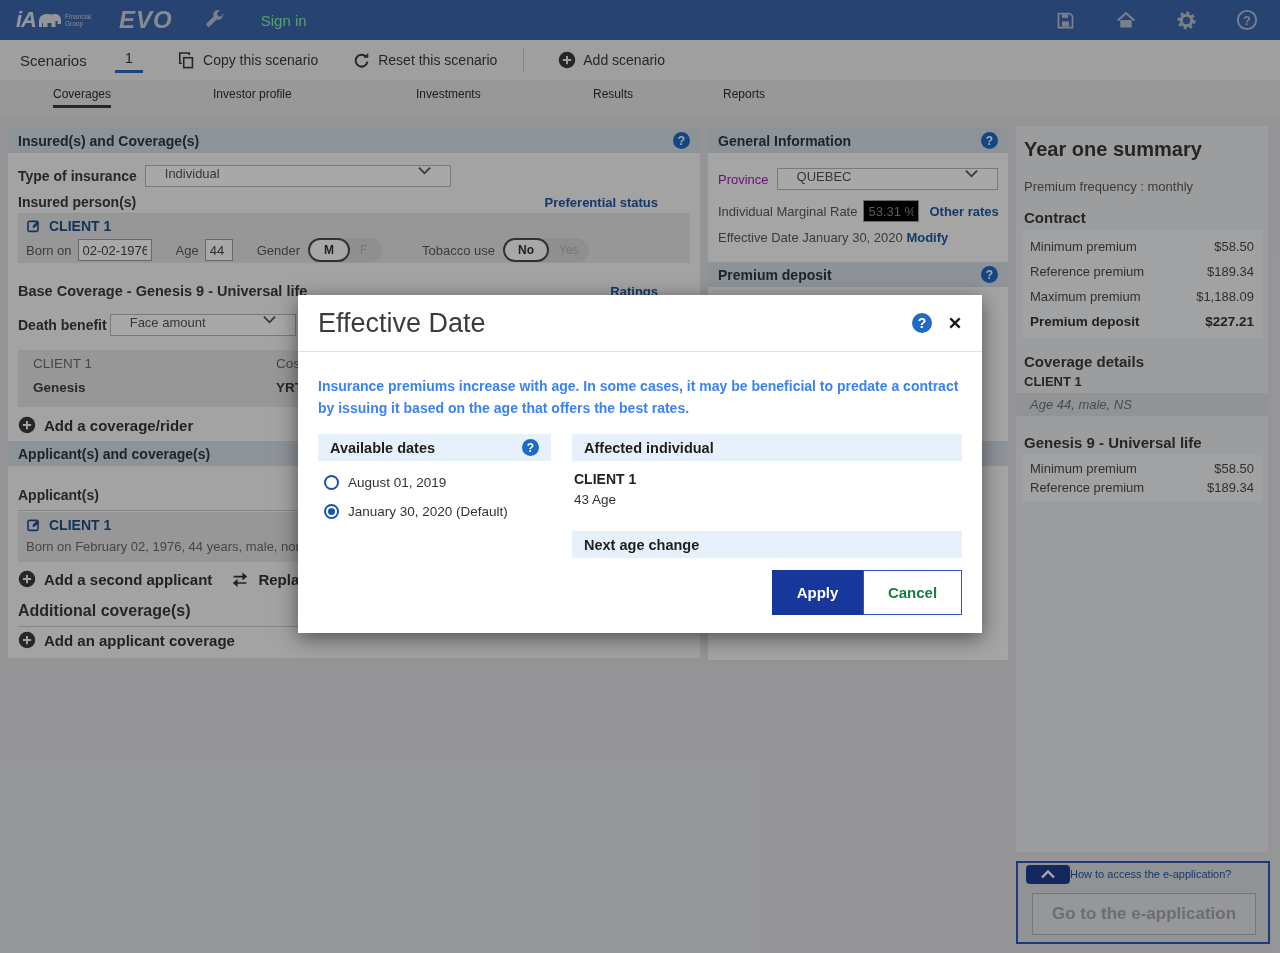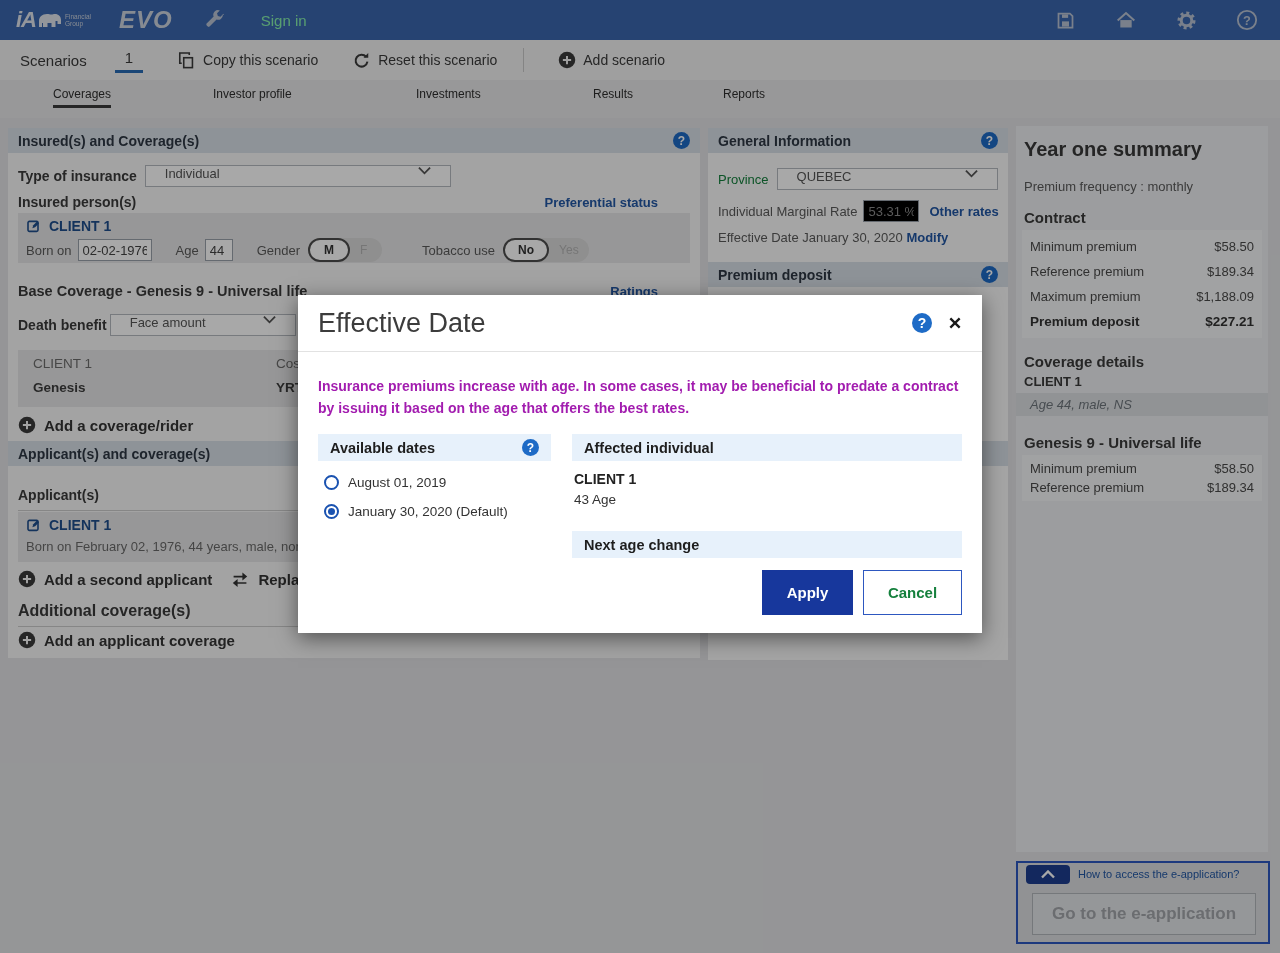--- a/index.html
+++ b/index.html
@@ -62,49 +62,49 @@
   .sb-table { background:#f5f6f7; padding:4px 8px; }
   .sb-row { display:flex; justify-content:space-between; font-size:13px; color:#4a4a4a; padding:5px 0; }
   .sb-row.bold { font-weight:bold; color:#333; font-size:13.5px; }
   .ageband { background:#dcdfe2; font-style:italic; color:#6e757c; font-size:13px;
     padding:4px 8px; margin:4px -6px 0; padding-left:14px; }
   
   .eapp { position:absolute; left:1016px; top:861px; width:254px; height:83px;
     border:2px solid #2d57c0; background:#dcdee1; }
   .eapp-chip { position:absolute; left:8px; top:2px; width:44px; height:19px; background:#1d3e8f;
     border-radius:4px; display:flex; align-items:center; justify-content:center; }
-  .eapp-q { position:absolute; left:60px; top:5px; font-size:11px; color:#2257a4; }
+  .eapp-q { position:absolute; left:52px; top:5px; font-size:11px; color:#2257a4; }
   .eapp-btn { position:absolute; left:14px; top:30px; width:224px; height:42px;
     border:1px solid #b2b6bb; background:#e3e5e8; color:#a3a6ab; font-size:17px; font-weight:bold;
     display:flex; align-items:center; justify-content:center; }
   
   .overlay { position:absolute; inset:0; background:rgba(0,0,0,0.34); z-index:50; }
   .modal { position:absolute; left:298px; top:295px; width:684px; height:338px; background:#fff;
     z-index:100; box-shadow:0 5px 20px rgba(0,0,0,0.5); }
   .modal-head { height:57px; border-bottom:1px solid #e2e2e2; display:flex;
     align-items:center; padding:0 20px; }
   .modal-title { font-size:27px; color:#3c3c3c; font-weight:normal; }
   .modal-head-icons { margin-left:auto; display:flex; align-items:center; gap:16px; }
   .modal-body { padding:20px 20px 0; }
-  .desc { font-size:14px; font-weight:bold; color:#a21caf; line-height:1.55; margin-top:4px; }
+  .desc { font-size:14px; font-weight:bold; color:#3b82f6; line-height:1.55; margin-top:4px; }
   .cols { display:flex; gap:21px; margin-top:15px; }
   .col-l { width:233px; }
   .col-r { flex:1; }
   .bandblue { background:#e7f1fb; height:27px; display:flex; align-items:center;
     justify-content:space-between; padding:0 12px; font-weight:bold; font-size:14.5px; color:#1e1e1e; }
   .radio-row { display:flex; align-items:center; gap:9px; margin:14px 0 0 6px;
     font-size:13.5px; color:#333; }
   .radio { width:15px; height:15px; border:2px solid #1a52b0; border-radius:50%; flex:0 0 15px; }
   .radio.sel::after { content:""; display:block; width:7px; height:7px; margin:2px;
     background:#1a52b0; border-radius:50%; }
   .aff-name { font-weight:bold; font-size:14px; color:#222; margin:10px 0 0 2px; }
   .aff-age { font-size:13.5px; color:#333; margin:5px 0 0 2px; }
   .nextband { margin-top:24px; }
   .next-val { font-size:13.5px; color:#333; margin:11px 0 0 2px; }
-  .btn-row { display:flex; justify-content:flex-end; gap:10px; margin-top:12px; }
+  .btn-row { display:flex; justify-content:flex-end; gap:0; margin-top:12px; }
   .btn-apply { width:91px; height:45px; background:#17379c; color:#fff; font-weight:bold;
     font-size:15px; border:none; display:flex; align-items:center; justify-content:center; }
   .btn-cancel { width:99px; height:45px; background:#fff; color:#15803d; font-weight:bold;
     font-size:15px; border:1px solid #2d57c0; display:flex; align-items:center; justify-content:center; }
 </style>
 </head>
 <body>
 
 <div class="page">
 
@@ -308,21 +308,21 @@
     </div>
   </div>
 
   <div class="mid-panel">
     <div class="band">
       <span>General Information</span>
       <span class="qicon">?</span>
     </div>
 
     <div style="position:absolute; top:40px; left:10px; right:10px; display:flex; align-items:center;">
-      <span style="font-size:13px; color:#15803d;">Province</span>
+      <span style="font-size:13px; color:#a21caf;">Province</span>
       <span class="fake-select" style="flex:1; margin-left:8px;">
         <span>QUEBEC</span>
         <svg width="13" height="9" viewBox="0 0 14 9">
             <path fill="none" stroke="#555" stroke-width="2" d="M1 1.5 7 7.5 13 1.5"></path>
           </svg>
       </span>
     </div>
 
     <div style="position:absolute; top:72px; left:10px; right:6px; display:flex; align-items:center;">
       <span style="font-size:13px; color:#5a5a5a;">Individual Marginal Rate</span>

